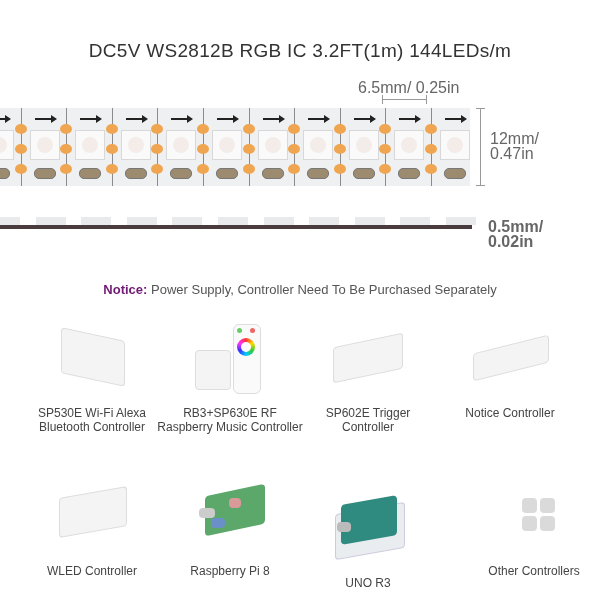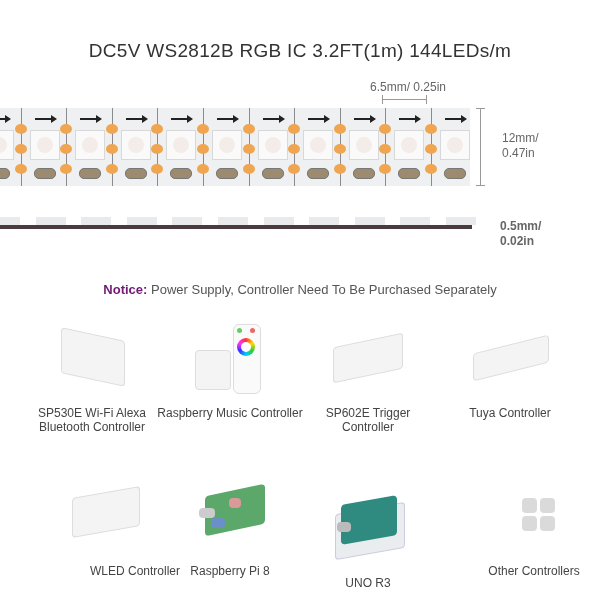--- a/index.html
+++ b/index.html
@@ -1,18 +1,18 @@
 <!DOCTYPE html>
 <html><head>
 <meta charset="utf-8">
 <style>
   html, body { margin:0; padding:0; background:#ffffff; }
   body { width:600px; height:600px; position:relative; overflow:hidden; font-family:"Liberation Sans", sans-serif; color:#444; }
   .title { position:absolute; left:0; width:600px; top:40px; text-align:center; font-size:19px; color:#333; letter-spacing:0.3px; }
-  .dim-label { position:absolute; font-size:12px; color:#666; line-height:15px;margin-left:12px; }
+  .dim-label { position:absolute; font-size:16px; color:#666; line-height:15px; }
   .strip { position:absolute; left:0; top:108px; width:470px; height:78px; background:#eef0f2; overflow:hidden; }
   .seg { position:absolute; top:0; width:45.6px; height:78px; }
   .seg .divline { position:absolute; left:0; top:0; width:1px; height:78px; background:#8a8c90; }
   .seg .pad { position:absolute; left:-6px; width:12px; height:10px; border-radius:50%; background:#f0a550; }
   .seg .arrow { position:absolute; left:14px; top:10px; width:18px; height:2px; background:#222; }
   .seg .arrow:after { content:""; position:absolute; right:-4px; top:-3px; border-left:6px solid #222; border-top:4px solid transparent; border-bottom:4px solid transparent; }
   .seg .chip { position:absolute; left:9px; top:22px; width:28px; height:28px; background:#fafafa; border:1px solid #d8d8d8; }
   .seg .chip:after { content:""; position:absolute; left:6px; top:6px; width:16px; height:16px; border-radius:50%; background:#f3ece9; }
   .seg .res { position:absolute; left:13px; top:60px; width:20px; height:9px; border:1px solid #777; border-radius:5px; background:#9d8b6f; }
   .dimline-v { position:absolute; left:480px; top:108px; width:1px; height:78px; background:#999; }
@@ -181,42 +181,43 @@
   <div class="item" style="left:155px;top:0;">
     <div class="img">
       <div class="box" style="left:10px;top:28px;width:34px;height:38px;"></div>
       <div class="box" style="left:48px;top:2px;width:26px;height:68px;border-radius:6px;background:#fafafa;"></div>
       <div style="position:absolute;left:52px;top:16px;width:18px;height:18px;border-radius:50%;background:conic-gradient(#f33,#fd0,#3c3,#0cf,#33f,#f3f,#f33);"></div>
       <div style="position:absolute;left:56px;top:20px;width:10px;height:10px;border-radius:50%;background:#fff;"></div>
       <div style="position:absolute;left:52px;top:6px;width:5px;height:5px;border-radius:50%;background:#6c6;"></div>
       <div style="position:absolute;left:65px;top:6px;width:5px;height:5px;border-radius:50%;background:#e66;"></div>
     </div>
     <div class="label">
+        <div>RB3+SP630E RF</div>
         <div>Raspberry Music Controller</div>
       </div>
   </div>
   <div class="item" style="left:293px;top:0;">
     <div class="img">
       <div class="box" style="left:10px;top:18px;width:68px;height:34px;transform:skewY(-12deg);"></div>
     </div>
     <div class="label">
         <div>SP602E Trigger</div>
         <div>Controller</div>
       </div>
   </div>
   <div class="item" style="left:435px;top:0;">
     <div class="img">
       <div class="box" style="left:8px;top:22px;width:74px;height:26px;transform:skewY(-14deg);"></div>
     </div>
     <div class="label">
-        <div>Tuya Controller</div>
-      </div>
-  </div>
-
-  <div class="item" style="left:30px;top:158px;text-align:right;">
+        <div>Notice Controller</div>
+      </div>
+  </div>
+
+  <div class="item" style="left:17px;top:158px;">
     <div class="img">
       <div class="box" style="left:12px;top:12px;width:66px;height:38px;transform:skewY(-10deg);"></div>
     </div>
     <div class="label">WLED Controller</div>
   </div>
   <div class="item" style="left:155px;top:158px;">
     <div class="img">
       <div class="board" style="left:20px;top:10px;width:60px;height:40px;background:#5ba86a;transform:skewY(-12deg);"></div>
       <div class="board" style="left:14px;top:28px;width:16px;height:10px;background:#ccc;"></div>
       <div class="board" style="left:26px;top:38px;width:14px;height:10px;background:#6a8fc9;"></div>

